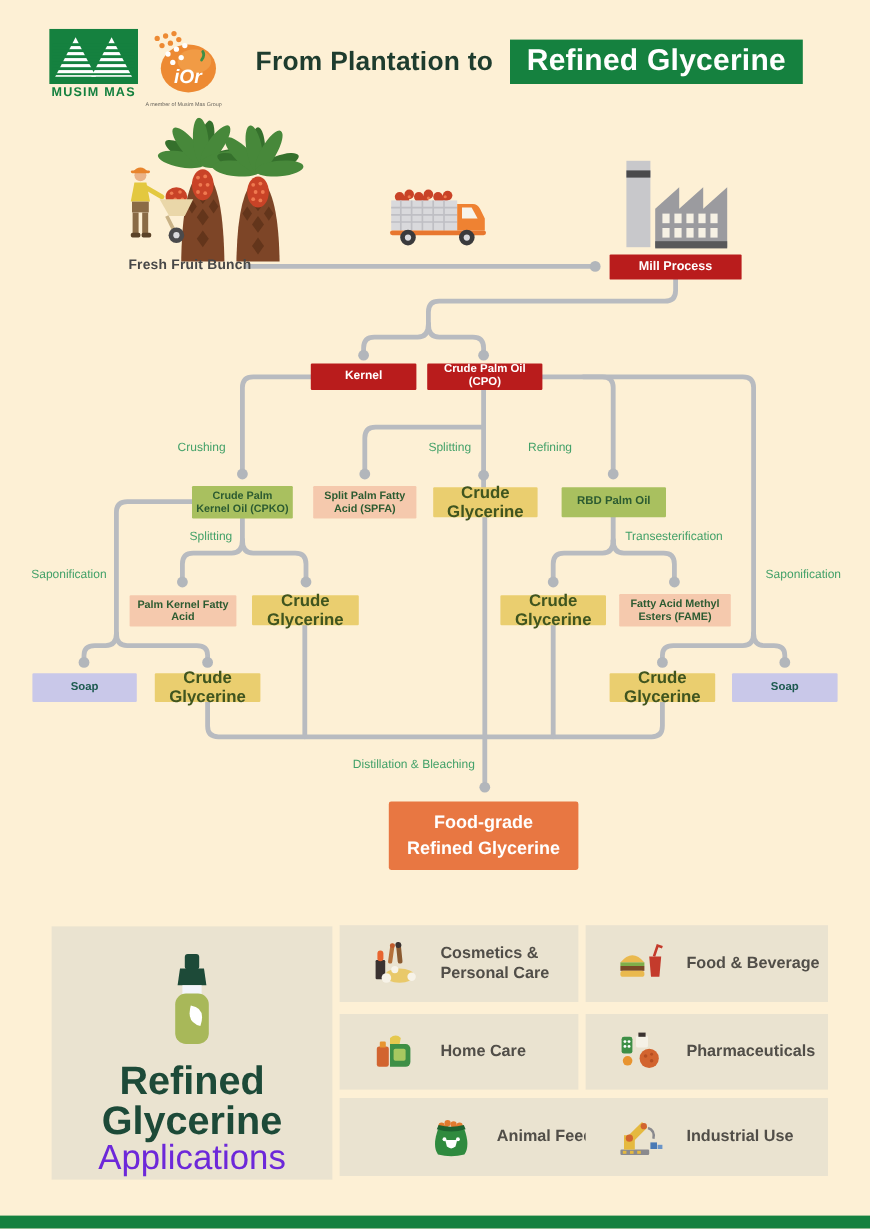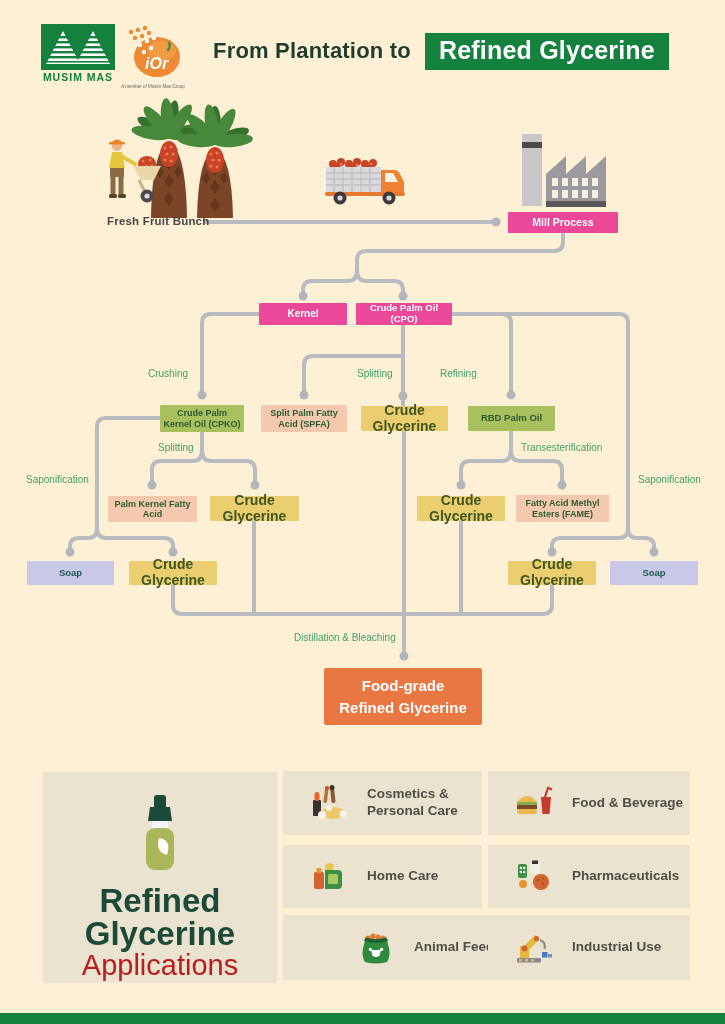--- a/index.html
+++ b/index.html
@@ -10,34 +10,34 @@
   .title-prefix{font-size:22px;font-weight:bold;color:#1e3c2e;letter-spacing:.2px;}
   .title-box{margin-left:14px;background:#15813f;color:#fff;font-size:25px;font-weight:bold;
              padding:3px 14px 5px 14px;letter-spacing:.2px;}
   .brand-name{position:absolute;left:41px;top:71px;width:74px;text-align:center;
               color:#15813f;font-weight:bold;font-size:10.5px;letter-spacing:1px;}
   .member-text{position:absolute;left:120px;top:84px;width:66px;text-align:center;
                color:#6a665e;font-size:4.5px;}
   
   .node{position:absolute;display:flex;align-items:center;justify-content:center;text-align:center;
         font-weight:bold;line-height:1.12;border-radius:1px;padding:1px 3px;box-sizing:border-box;}
-  .node.green{background:#ec4899;color:#fff;font-size:10px;}
+  .node.green{background:#b91c1c;color:#fff;font-size:10px;}
   .node.olive{background:#a9c05f;color:#2c5b31;font-size:9.5px;}
   .node.salmon{background:#f5c9ad;color:#2c5b31;font-size:9.5px;}
   .node.yellow{background:#eace6f;color:#40551f;font-size:14px;}
   .node.lavender{background:#c9c8e9;color:#1d5a50;font-size:9.5px;}
   .node.orange{background:#e87742;color:#fff;font-size:15px;line-height:1.45;border-radius:2px;}
   .proc-label{position:absolute;color:#43a169;font-size:10px;white-space:nowrap;}
   .ffb-label{position:absolute;left:107px;top:215px;color:#474747;font-size:11.5px;font-weight:bold;letter-spacing:.2px;}
   
   .panel{position:absolute;background:#eae3d0;}
   .panel-left{left:43px;top:772px;width:234px;height:211px;display:flex;flex-direction:column;
               align-items:center;justify-content:flex-start;}
   .panel-title{color:#1d4a38;font-weight:bold;font-size:33px;line-height:1.0;text-align:center;}
-  .panel-sub{color:#b91c1c;font-weight:normal;font-size:29px;line-height:1.1;text-align:center;}
+  .panel-sub{color:#6d28d9;font-weight:normal;font-size:29px;line-height:1.1;text-align:center;}
   .card{position:absolute;background:#eae3d0;display:flex;align-items:center;}
   .card .icon-wrap{width:40px;height:38px;margin-left:26px;flex:0 0 auto;}
   .card .card-label{margin-left:18px;color:#514e48;font-weight:bold;font-size:13.5px;line-height:1.25;}
   .footer-bar{position:absolute;left:0;top:1013px;width:725px;height:11px;background:#15813f;}
 </style>
 </head>
 <body>
 
 <div class="canvas">
 

